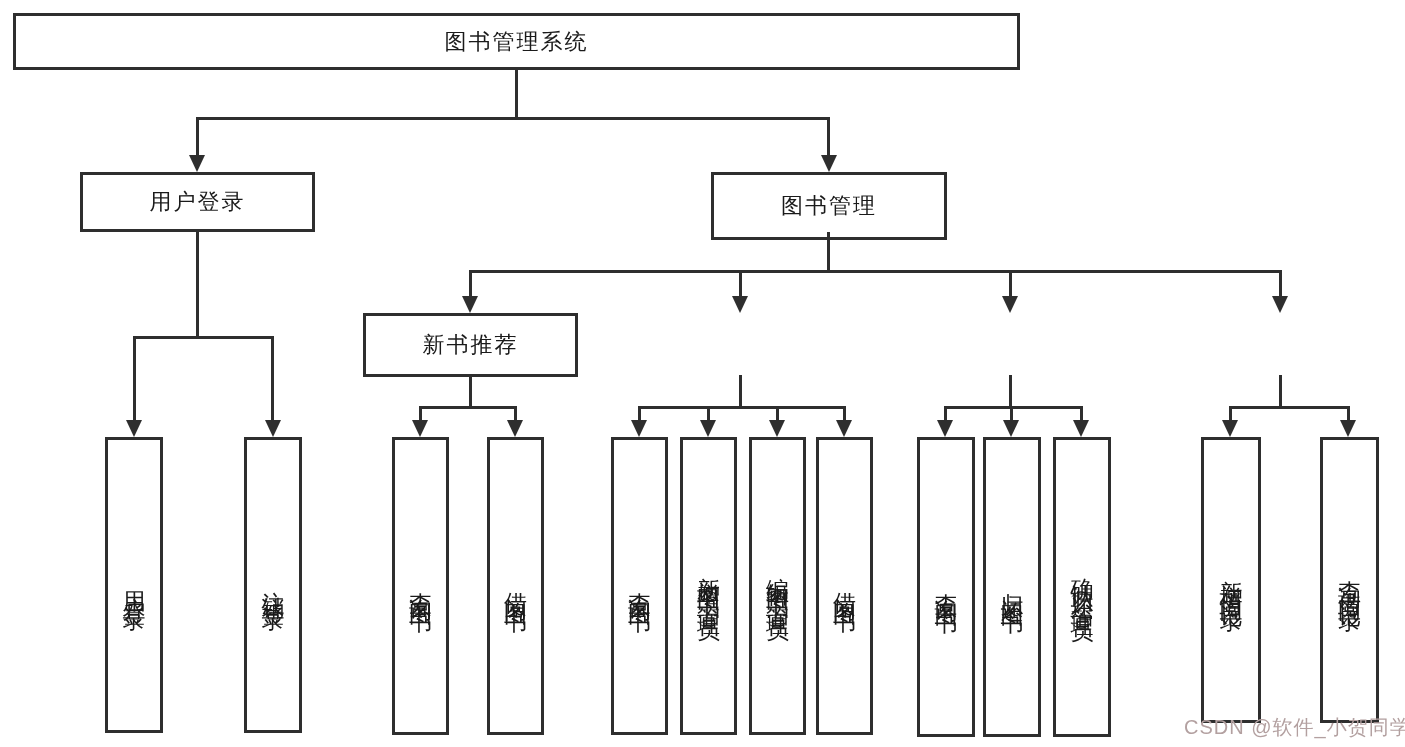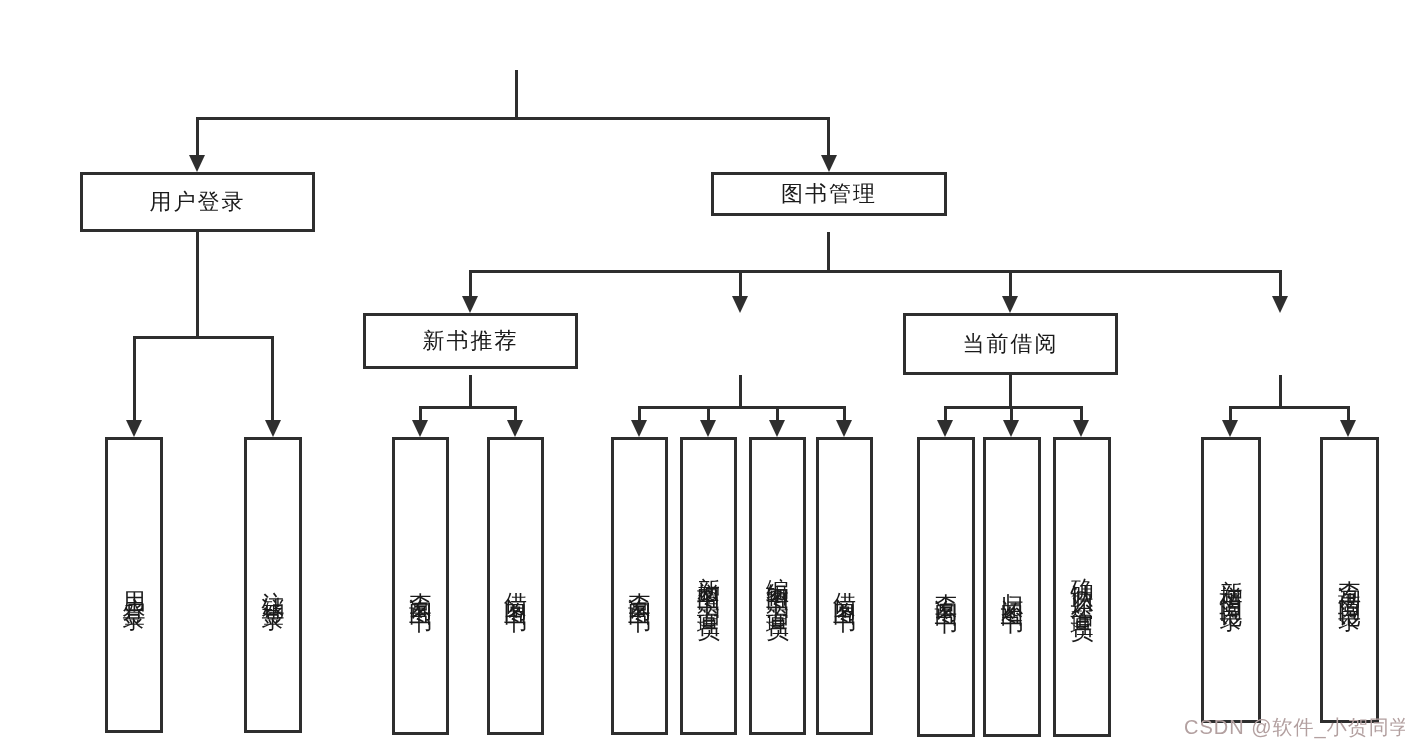--- a/index.html
+++ b/index.html
@@ -30,51 +30,51 @@
   .watermark {
     position:absolute; left:1184px; top:714px;
     font-size:20px; color:#b3a0a0; letter-spacing:1px; white-space:nowrap; z-index:5;
   }
 </style>
 </head>
 <body>
 
 <div class="canvas">
 
+  <div class="box" style="left:13px;top:13px;width:1007px;height:57px">图书管理系统</div>
 
   <div class="line" style="left:515px;top:70px;width:3px;height:48px"></div>
   <div class="line" style="left:196px;top:117px;width:634px;height:3px"></div>
   <div class="line" style="left:196px;top:117px;width:3px;height:41px"></div>
   <div class="arr" style="left:189px;top:155px"></div>
   <div class="line" style="left:827px;top:117px;width:3px;height:41px"></div>
   <div class="arr" style="left:821px;top:155px"></div>
 
   <div class="box" style="left:80px;top:172px;width:235px;height:60px">用户登录</div>
-  <div class="box" style="left:711px;top:172px;width:236px;height:44px">图书管理</div>
+  <div class="box" style="left:711px;top:172px;width:236px;height:68px">图书管理</div>
 
   <div class="line" style="left:196px;top:232px;width:3px;height:105px"></div>
   <div class="line" style="left:133px;top:336px;width:141px;height:3px"></div>
   <div class="line" style="left:133px;top:336px;width:3px;height:86px"></div>
   <div class="arr" style="left:126px;top:420px"></div>
   <div class="line" style="left:271px;top:336px;width:3px;height:86px"></div>
   <div class="arr" style="left:265px;top:420px"></div>
 
   <div class="line" style="left:827px;top:232px;width:3px;height:39px"></div>
   <div class="line" style="left:469px;top:270px;width:813px;height:3px"></div>
   <div class="line" style="left:469px;top:270px;width:3px;height:28px"></div>
   <div class="arr" style="left:462px;top:296px"></div>
   <div class="line" style="left:739px;top:270px;width:3px;height:28px"></div>
   <div class="arr" style="left:732px;top:296px"></div>
   <div class="line" style="left:1009px;top:270px;width:3px;height:28px"></div>
   <div class="arr" style="left:1002px;top:296px"></div>
   <div class="line" style="left:1279px;top:270px;width:3px;height:28px"></div>
   <div class="arr" style="left:1272px;top:296px"></div>
 
-  <div class="box" style="left:363px;top:313px;width:215px;height:56px">新书推荐</div>
-  <div class="box" style="left:903px;top:313px;width:215px;height:62px">当前借阅</div>
+  <div class="box" style="left:363px;top:313px;width:215px;height:64px">新书推荐</div>
 
   <div class="line" style="left:469px;top:375px;width:3px;height:32px"></div>
   <div class="line" style="left:419px;top:406px;width:98px;height:3px"></div>
   <div class="line" style="left:419px;top:406px;width:3px;height:16px"></div>
   <div class="arr" style="left:412px;top:420px"></div>
   <div class="line" style="left:514px;top:406px;width:3px;height:16px"></div>
   <div class="arr" style="left:507px;top:420px"></div>
 
   <div class="line" style="left:739px;top:375px;width:3px;height:32px"></div>
   <div class="line" style="left:638px;top:406px;width:208px;height:3px"></div>

